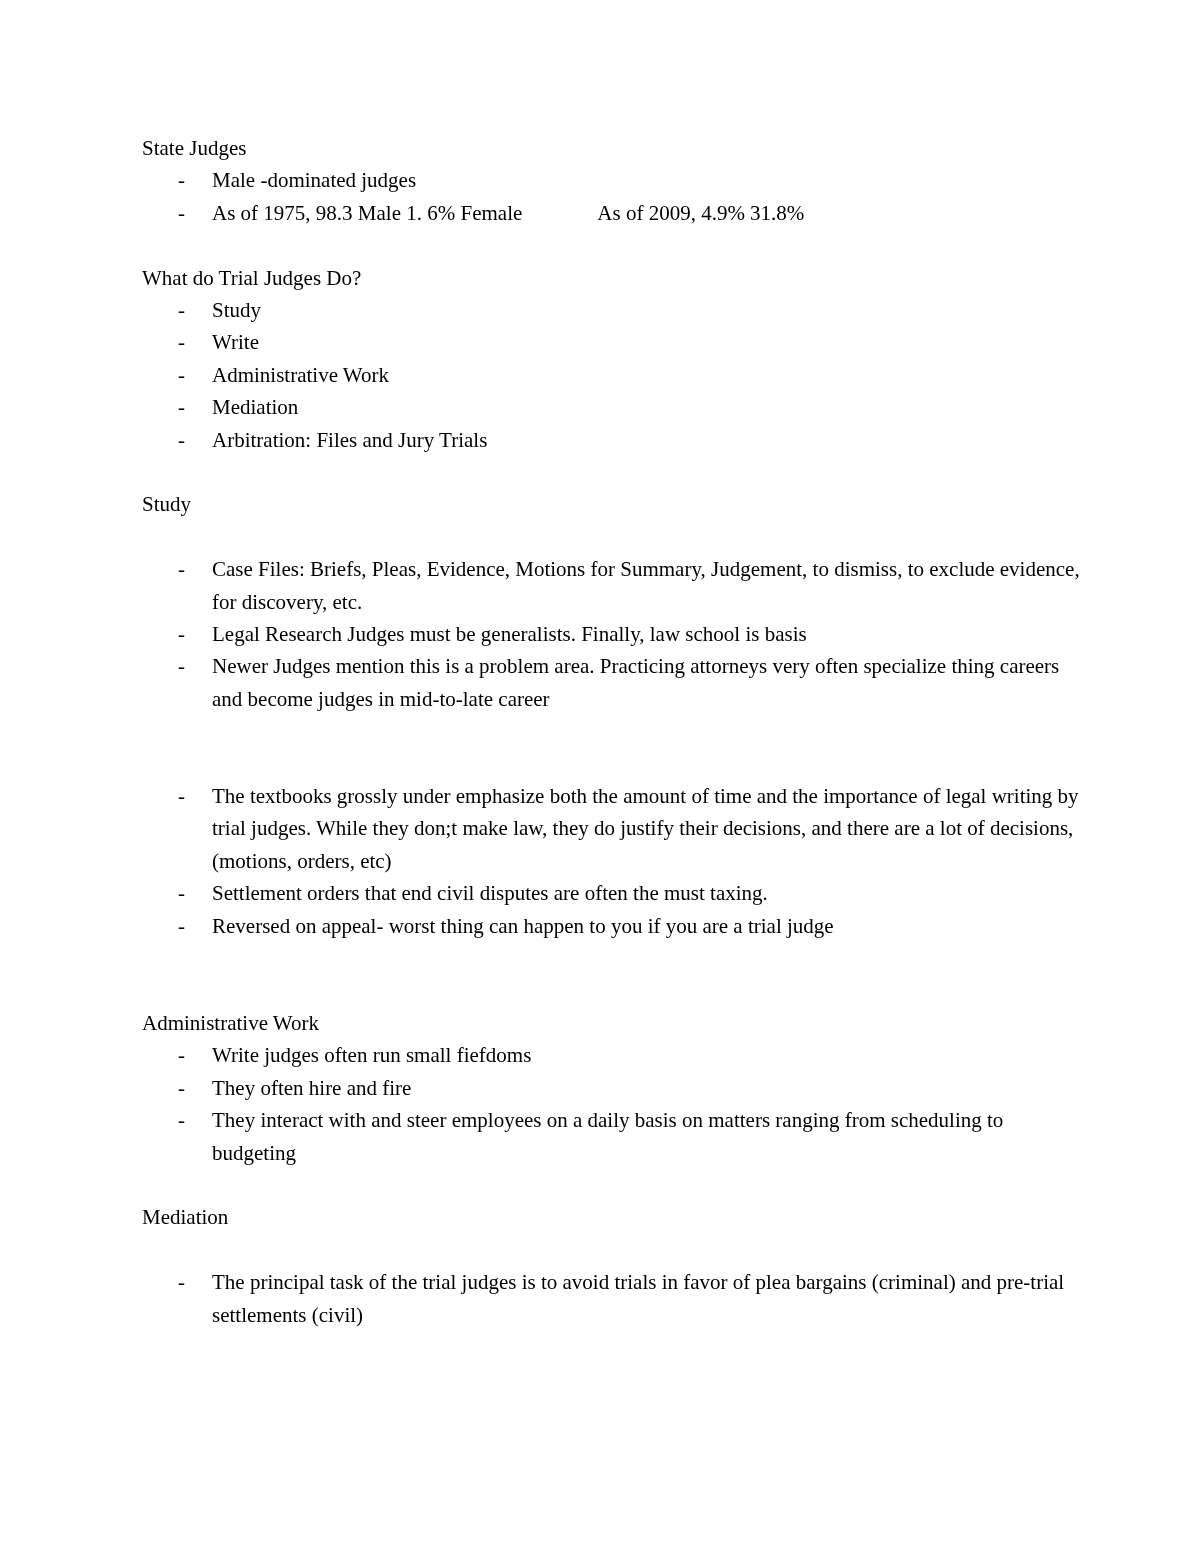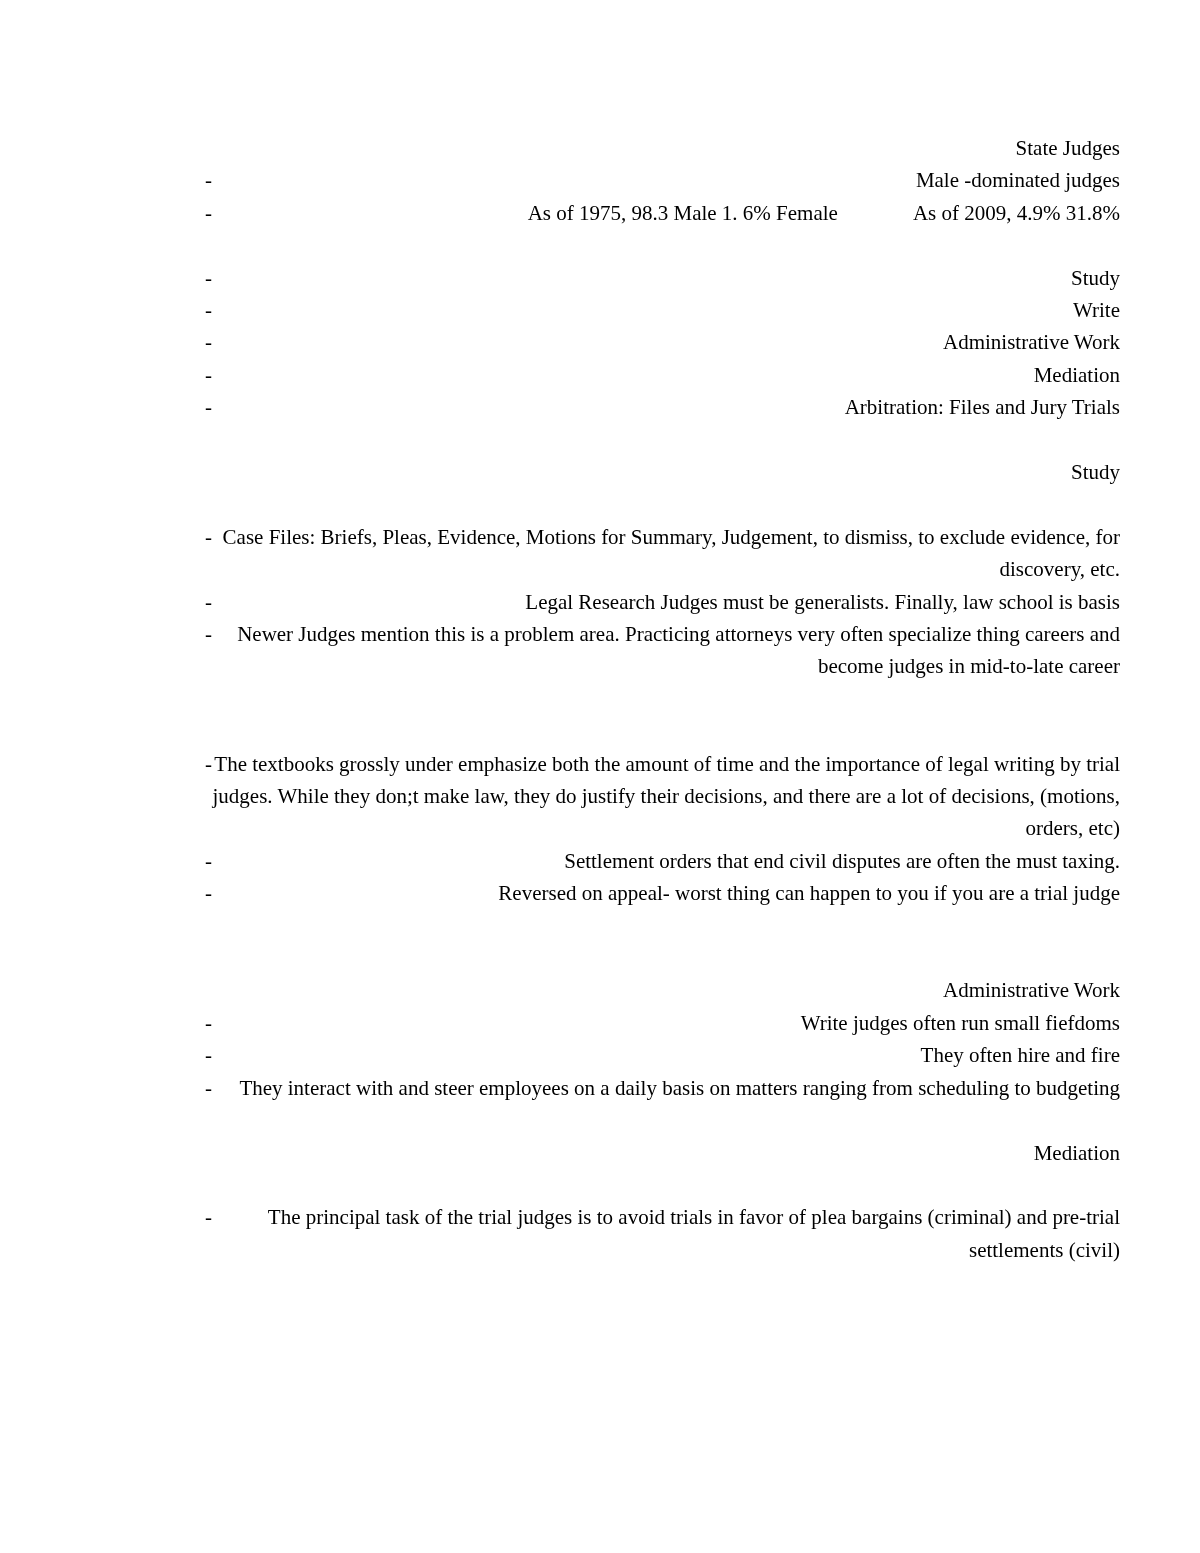--- a/index.html
+++ b/index.html
@@ -15,22 +15,21 @@
     color: #000000;
     font-family: "Liberation Serif", "DejaVu Serif", serif;
     font-size: 21px;
     line-height: 32.4px;
     box-sizing: border-box;
     padding-top: 132px;
     overflow: hidden;
   }
   .section {
     margin-left: 142px;
-    margin-right: 80px;
-    text-align: right;
+    margin-right: 119px;
   }
   .gap-1 { margin-top: 32.4px; }   
   .gap-2 { margin-top: 64.8px; }   
   .heading {
     white-space: pre-wrap;
   }
   .heading.space-after { margin-bottom: 32.4px; } 
   .bullet {
     display: flex;
     align-items: flex-start;
@@ -60,20 +59,21 @@
       <span class="marker">-</span>
       <div class="btext">Male -dominated judges</div>
     </div>
     <div class="bullet">
       <span class="marker">-</span>
       <div class="btext"><span>As of 1975, 98.3 Male 1. 6% Female</span><span class="tabbed-part">As of 2009, 4.9% 31.8%</span></div>
     </div>
   </div>
 
   <div class="section gap-1">
+    <div class="heading">What do Trial Judges Do?</div>
     <div class="bullet">
       <span class="marker">-</span>
       <div class="btext">Study</div>
     </div>
     <div class="bullet">
       <span class="marker">-</span>
       <div class="btext">Write</div>
     </div>
     <div class="bullet">
       <span class="marker">-</span>

